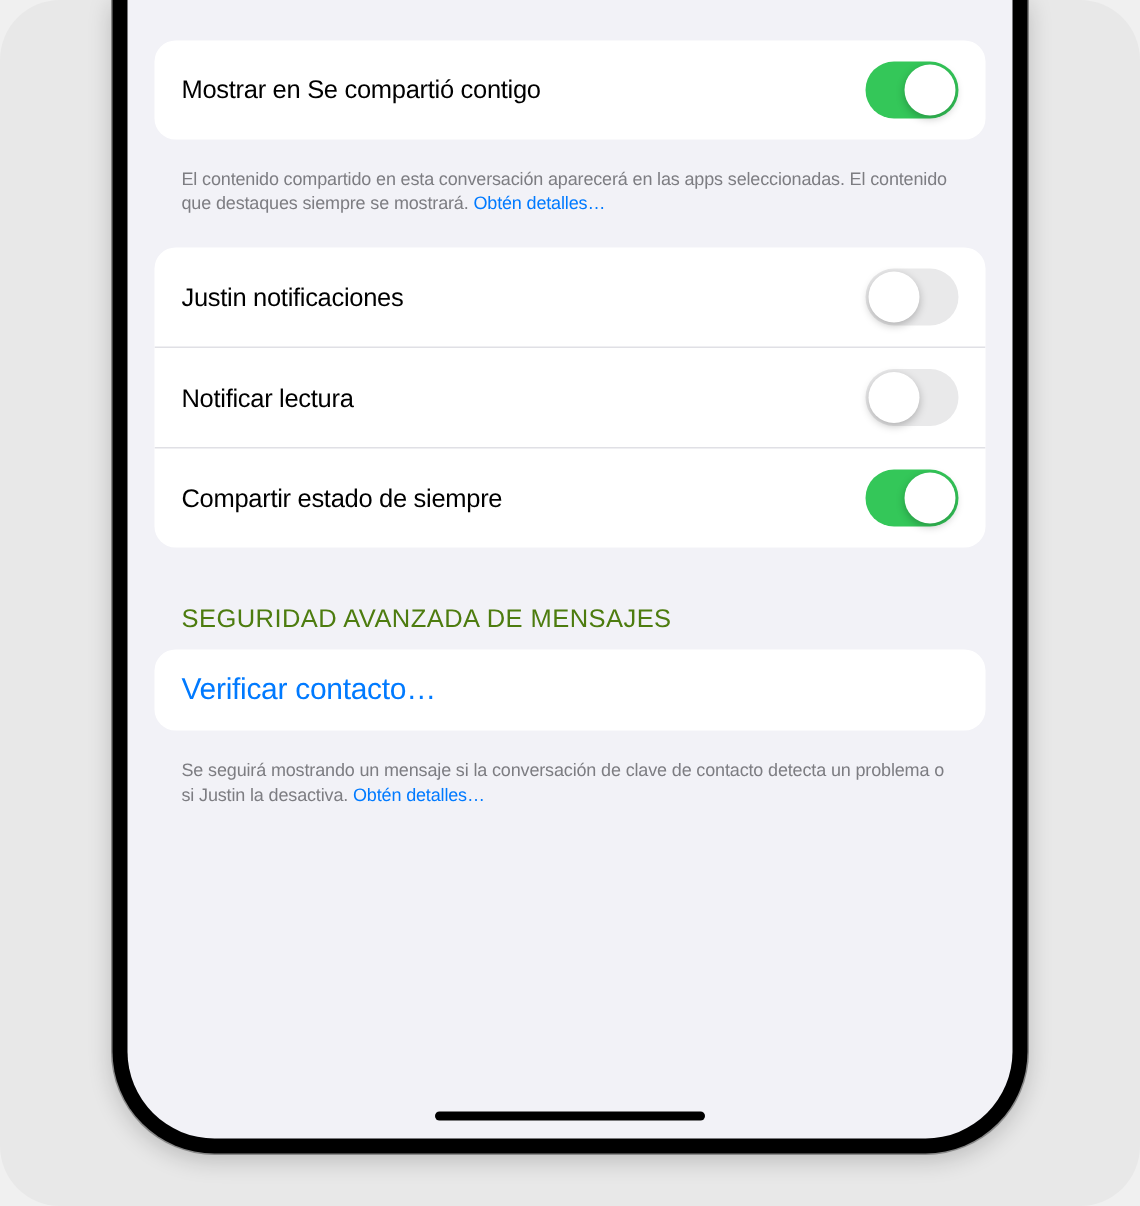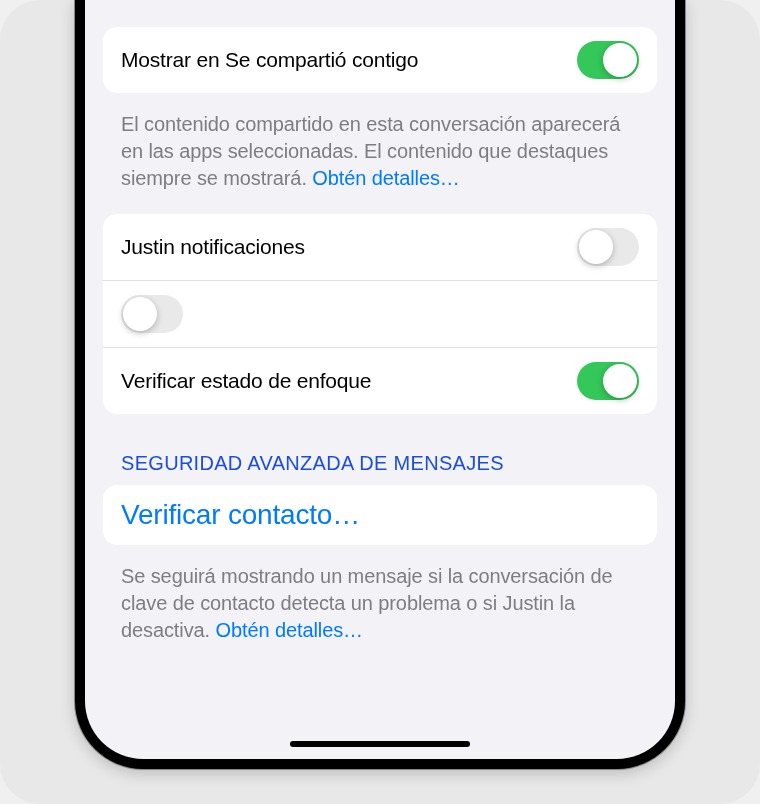--- a/index.html
+++ b/index.html
@@ -59,21 +59,21 @@
       display: flex;
       align-items: center;
       justify-content: space-between;
       padding: 14px 18px;
       min-height: 56px;
     }
     .settings-row + .settings-row {
       border-top: 1px solid #e0e0e5;
     }
     .row-label {
-      font-size: 21px;
+      font-size: 17px;
       color: #000;
       letter-spacing: -0.2px;
       line-height: 1.25;
     }
     .toggle {
       width: 62px;
       height: 38px;
       border-radius: 19px;
       position: relative;
       flex-shrink: 0;
@@ -95,45 +95,45 @@
       box-shadow: 0 2px 6px rgba(0,0,0,0.25);
       transition: left 0.2s;
     }
     .toggle.on .toggle-knob {
       left: 26px;
     }
     .toggle.off .toggle-knob {
       left: 2px;
     }
     .footer-text {
-      font-size: 20px;
+      font-size: 12px;
       color: #7d7d82;
       line-height: 1.35;
       padding: 8px 18px 22px 18px;
       letter-spacing: -0.1px;
     }
     .footer-text .link {
       color: #007aff;
       cursor: pointer;
     }
     .section-header {
-      font-size: 20px;
-      color: #1d4ed8;
+      font-size: 17px;
+      color: #4d7c0f;
       padding: 28px 18px 10px 18px;
       text-transform: uppercase;
       letter-spacing: 0.3px;
     }
     .link-row {
       display: flex;
       align-items: center;
       padding: 14px 18px;
       min-height: 54px;
     }
     .link-label {
-      font-size: 28px;
+      font-size: 20px;
       color: #007aff;
       letter-spacing: -0.2px;
     }
     .home-indicator {
       position: absolute;
       bottom: 12px;
       left: 50%;
       transform: translateX(-50%);
       width: 180px;
       height: 6px;
@@ -162,26 +162,27 @@
         </div>
 
         <div class="settings-group">
           <div class="settings-row">
             <span class="row-label">Justin notificaciones</span>
             <div class="toggle off">
               <div class="toggle-knob"></div>
             </div>
           </div>
           <div class="settings-row">
+            <span class="row-label">Notificar lectura</span>
             <div class="toggle off">
               <div class="toggle-knob"></div>
             </div>
           </div>
           <div class="settings-row">
-            <span class="row-label">Verificar estado de enfoque</span>
+            <span class="row-label">Compartir estado de siempre</span>
             <div class="toggle on">
               <div class="toggle-knob"></div>
             </div>
           </div>
         </div>
 
         <div class="section-header">SEGURIDAD AVANZADA DE MENSAJES</div>
         <div class="settings-group">
           <div class="link-row">
             <span class="link-label">Verificar contacto…</span>

